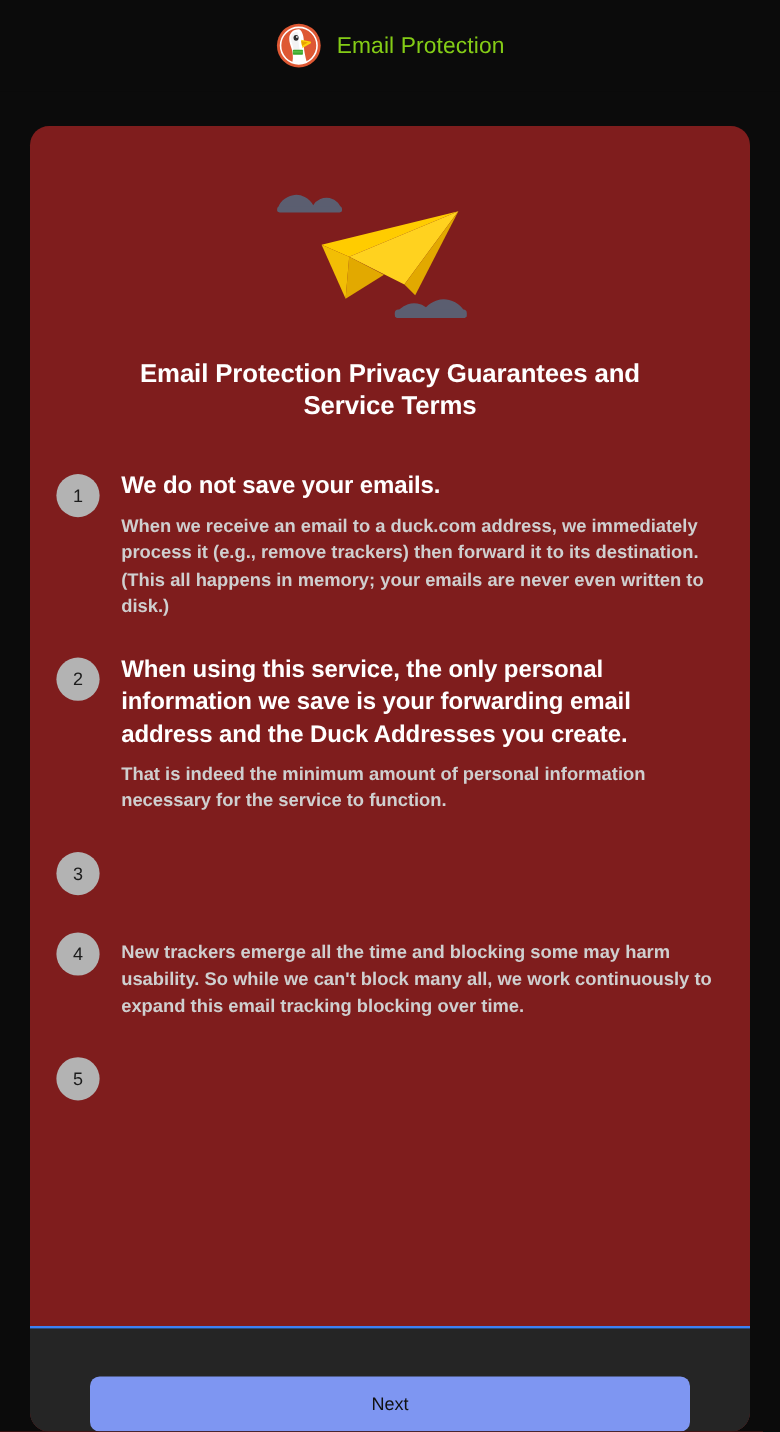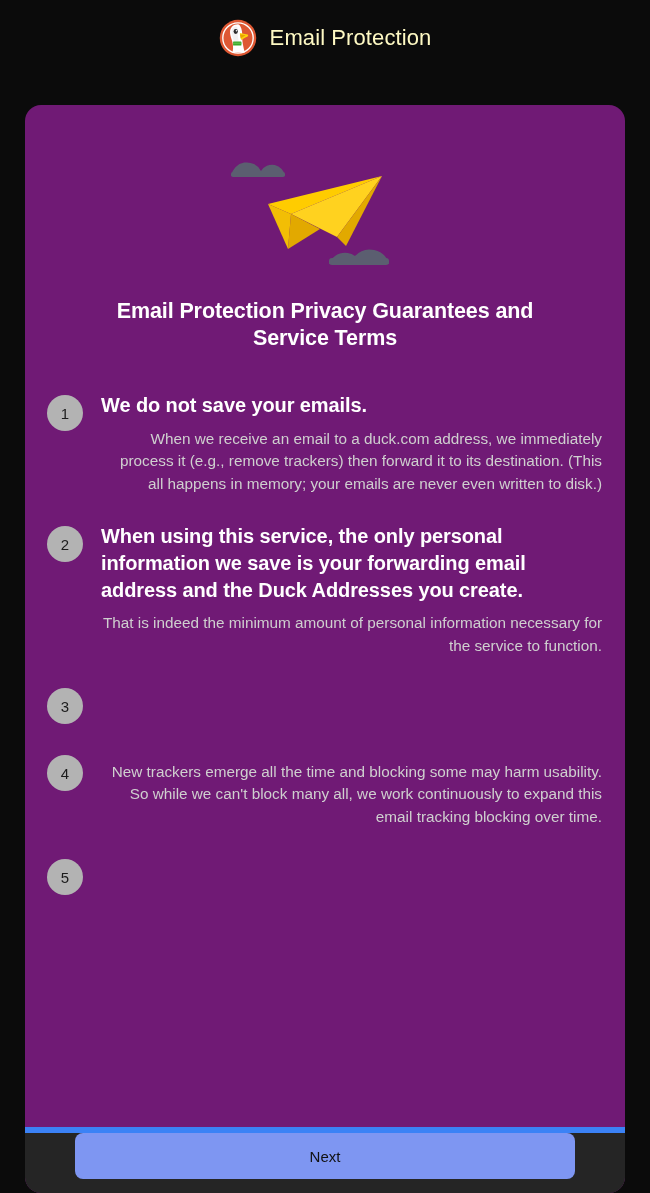--- a/index.html
+++ b/index.html
@@ -28,35 +28,35 @@
   }
 
   .ddg-logo {
     width: 38px;
     height: 38px;
     flex: 0 0 38px;
     display: block;
   }
 
   .app-title {
-    font-size: 22px;
+    font-size: 19px;
     font-weight: 400;
-    color: #fef9c3;
+    color: #84cc16;
     letter-spacing: 0.1px;
     line-height: 1;
   }
 
   
   .card {
     position: absolute;
     left: 25px;
     top: 105px;
     width: 600px;
     height: 1088px;
-    background: #701a75;
+    background: #7f1d1d;
     border-radius: 16px;
     overflow: hidden;
   }
 
   .card-scroll {
     position: absolute;
     left: 0;
     top: 0;
     right: 0;
     bottom: 81px;
@@ -119,38 +119,37 @@
   .g-heading {
     font-size: 20px;
     font-weight: bold;
     color: #ffffff;
     line-height: 1.34;
     letter-spacing: -0.1px;
   }
 
   .g-text {
     font-size: 15.3px;
-    font-weight: 400;
+    font-weight: 700;
     color: #cfcfcf;
     line-height: 1.46;
     margin-top: 9px;
-    text-align: right;
   }
 
   
   .card-footer {
     position: absolute;
     left: 0;
     right: 0;
     bottom: 0;
-    height: 66px;
+    height: 88px;
     background: #252525;
-    border-top: 6px solid #3b82f6;
-    display: flex;
-    align-items: flex-start;
+    border-top: 2px solid #3b82f6;
+    display: flex;
+    align-items: flex-end;
     justify-content: center;
   }
 
   .next-button {
     width: 500px;
     height: 46px;
     border: none;
     border-radius: 8px;
     background: #7e96f2;
     color: #111111;

